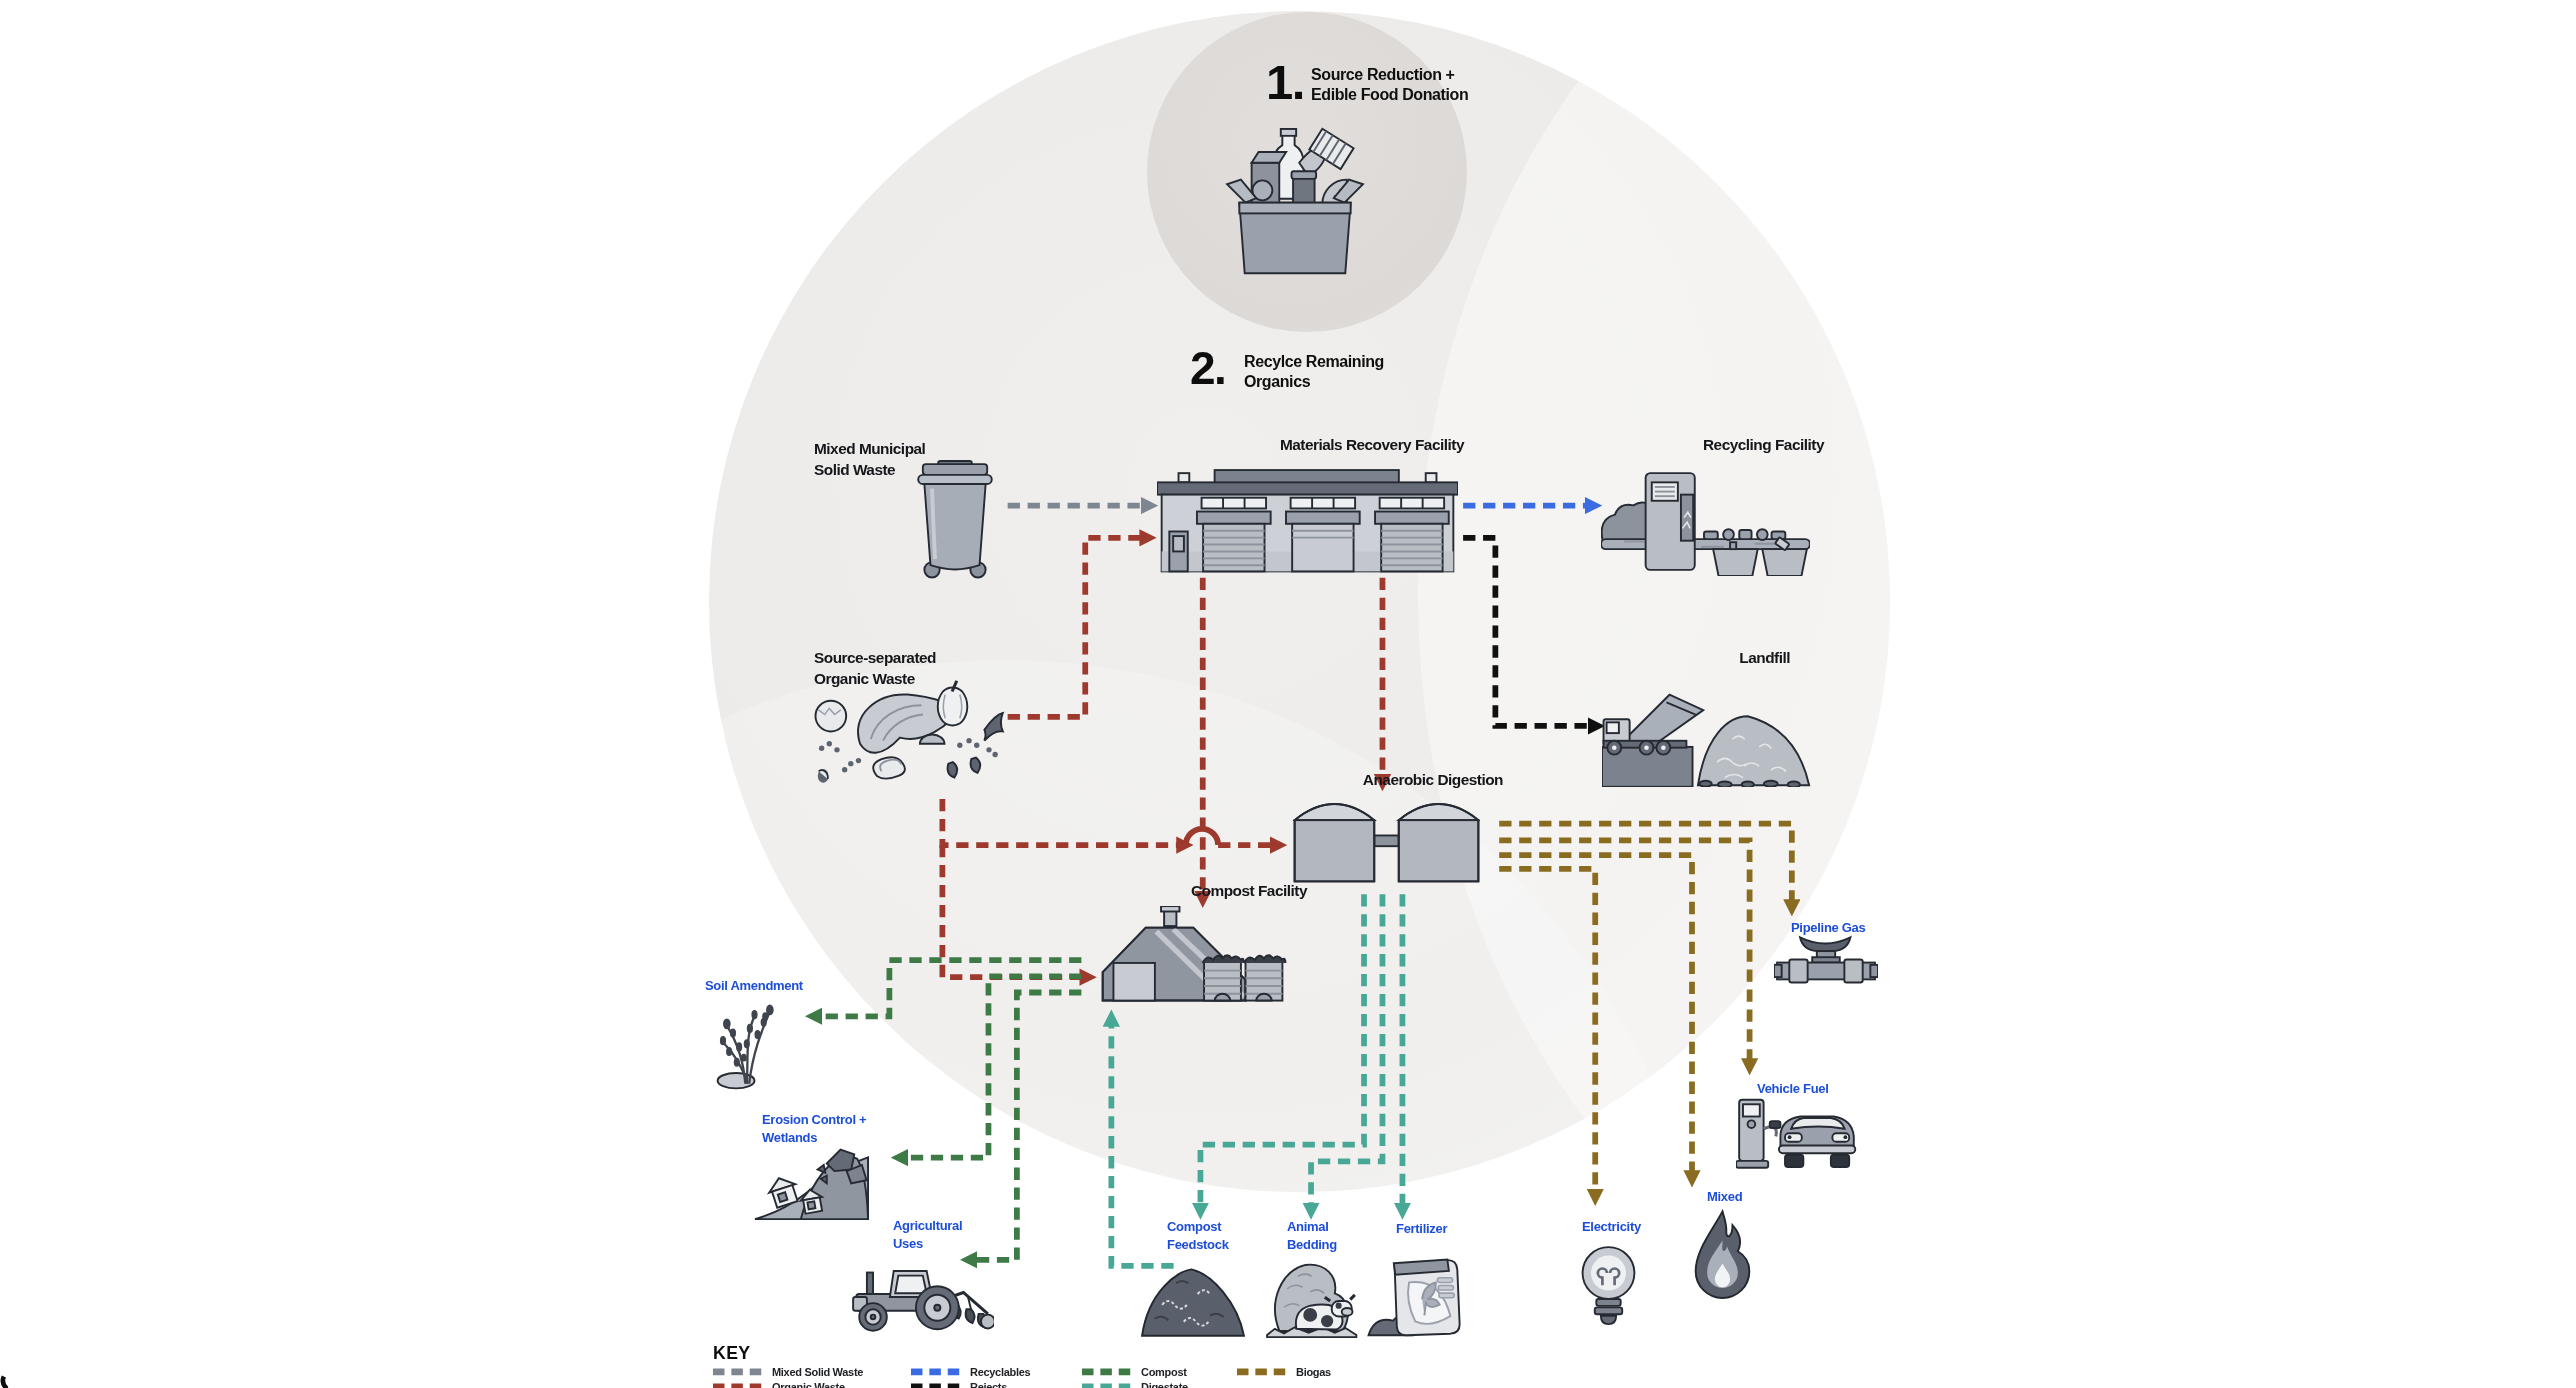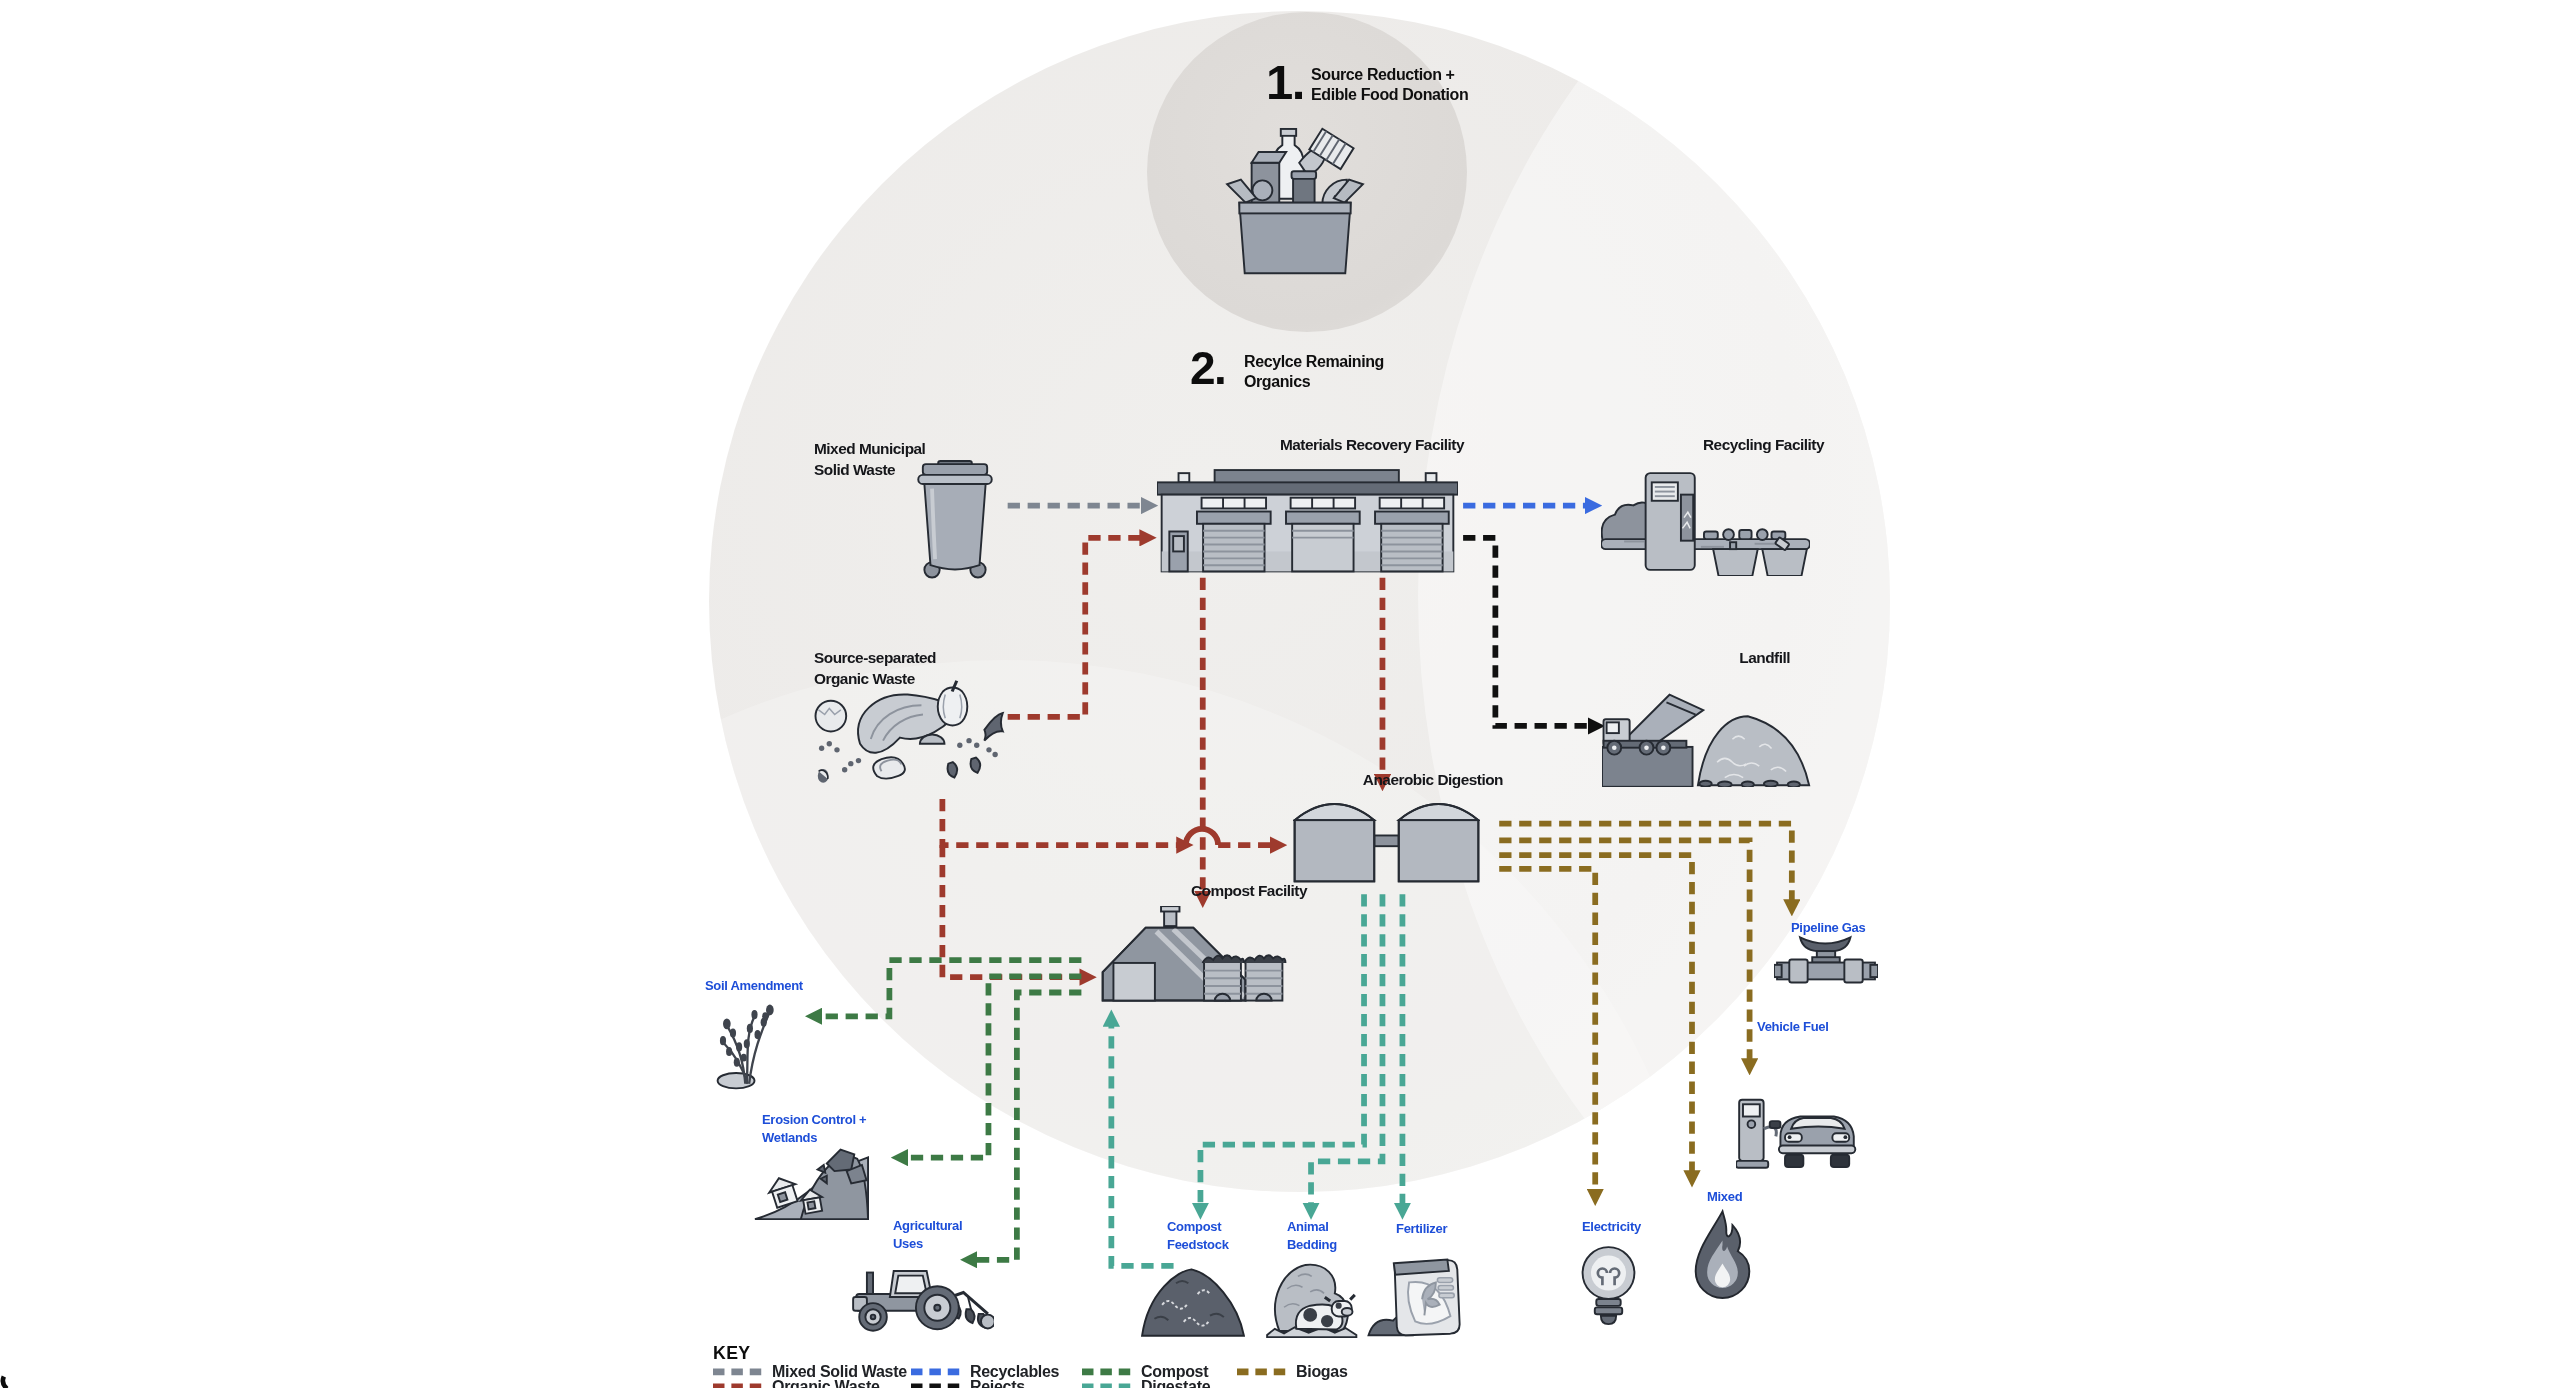--- a/index.html
+++ b/index.html
@@ -29,21 +29,21 @@
   .f-rec{stroke:var(--c-recyclables);marker-end:url(#mk-rec)}
   .f-rej{stroke:var(--c-rejects);marker-end:url(#mk-rej)}
   .f-com{stroke:var(--c-compost);marker-end:url(#mk-com)}
   .f-dig{stroke:var(--c-digestate);marker-end:url(#mk-dig)}
   .f-bio{stroke:var(--c-biogas);marker-end:url(#mk-bio)}
   .arch{fill:none;stroke:var(--c-organic-waste);stroke-width:7.5}
   .keytitle{position:absolute;left:713px;top:1343px;font-weight:bold;font-size:17.7px;letter-spacing:0.4px;color:#0d0d0d}
   .kitem{position:absolute;display:flex;align-items:center;height:15.4px}
   .kitem svg{margin-right:10px}
   .kitem .kdash{stroke-width:9;stroke-dasharray:15 9}
-  .klabel{font-weight:bold;font-size:16px;letter-spacing:-0.3px;color:#202226;white-space:nowrap}
+  .klabel{font-weight:bold;font-size:11px;letter-spacing:-0.3px;color:#202226;white-space:nowrap}
 </style>
 </head>
 <body>
 
 <div id="stage">
 
   <div class="bigcircle">
     <div class="swirl"></div>
     <div class="swirl2"></div>
   </div>
@@ -135,21 +135,21 @@
     <div>Compost</div>
     <div>Feedstock</div>
   </div>
   <div class="out" style="left:1287px;top:1218px">
     <div>Animal</div>
     <div>Bedding</div>
   </div>
   <div class="out" style="left:1396px;top:1220px">Fertilizer</div>
   <div class="out" style="left:1582px;top:1218px">Electricity</div>
   <div class="out" style="left:1707px;top:1188px">Mixed</div>
-  <div class="out" style="left:1757px;top:1018px">Vehicle Fuel</div>
+  <div class="out" style="left:1757px;top:1080px">Vehicle Fuel</div>
   <div class="out" style="left:1791px;top:919px">Pipeline Gas</div>
 
   <div class="icon" style="left:1224px;top:112px">
     <svg width="142" height="169" viewBox="0 0 185 220" stroke="#262b33" stroke-width="2.5">
       <g>
         <rect x="74" y="22" width="20" height="9" fill="#c8ccd2"></rect>
         <path d="M76,31 h16 v12 c10,6 12,15 12,25 v45 h-40 v-45 c0,-10 2,-19 12,-25 z" fill="#eef0f2"></path>
         <path d="M98,66 q22,-28 38,-20 q-7,30 -27,36 z" fill="#c3c7cd"></path>
         <rect x="36" y="66" width="36" height="54" fill="#8d939d"></rect>
         <polygon points="36,66 45,52 81,52 72,66" fill="#aab0ba"></polygon>

